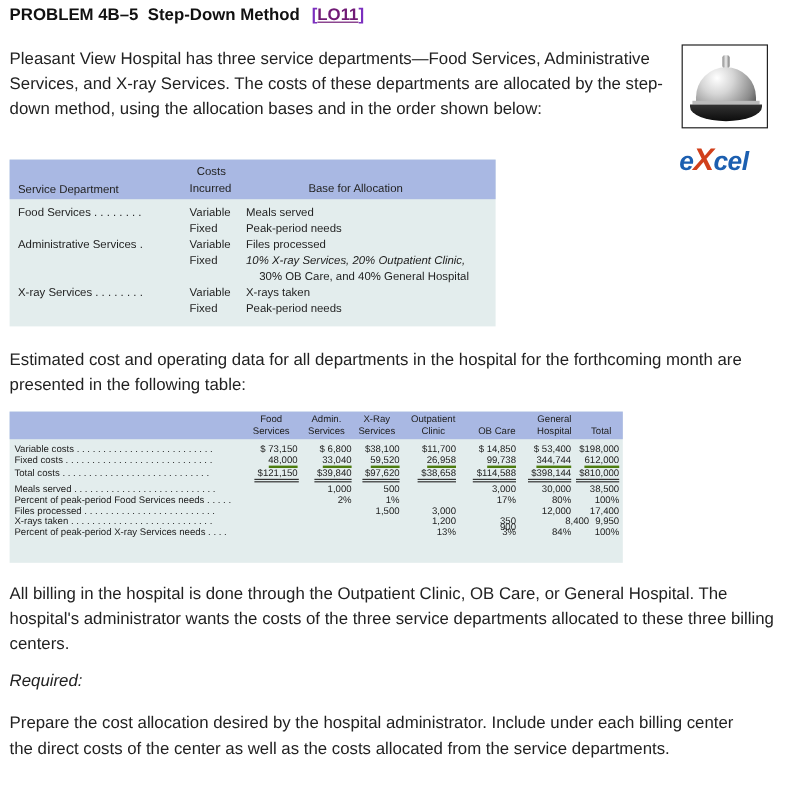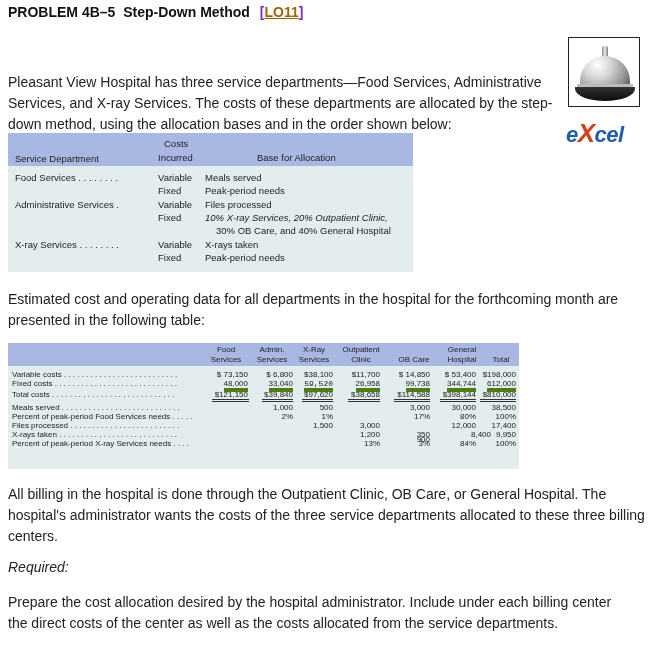--- a/index.html
+++ b/index.html
@@ -6,27 +6,27 @@
     body {
       width: 657px; height: 655px; overflow: hidden;
       background: #ffffff; color: #1a1a1a;
       font-family: "Liberation Sans", sans-serif;
       position: relative;
     }
     .title {
       position: absolute; left: 8px; top: 4px;
       font-size: 14px; font-weight: bold; color: #111;
     }
-    .title .lo { color: #a16207; text-decoration: underline; margin-left: 6px; }
+    .title .lo { color: #701a75; text-decoration: underline; margin-left: 6px; }
     .title .br { color: #7b2fbf; }
     .para {
       position: absolute; left: 8px;
       font-size: 14px; line-height: 21px; color: #222;
     }
-    .p1 { top: 38px; width: 550px; margin-top: 34px; }
+    .p1 { top: 38px; width: 550px; }
     .p2 { top: 289px; width: 648px; }
     .p3 { top: 484px; width: 648px; }
     .req { top: 557px; font-style: italic; }
     .p4 { top: 592px; width: 620px; }
     .bell {
       position: absolute; left: 568px; top: 37px; width: 72px; height: 70px;
       border: 1px solid #222; background: #fff; overflow: hidden;
     }
     .bell .dome {
       position: absolute; left: 11px; top: 18px; width: 50px; height: 30px;
@@ -69,21 +69,21 @@
     .t2 {
       position: absolute; left: 8px; top: 343px; width: 511px; height: 126px;
       background: #e3eded; font-size: 8px; color: #222;
     }
     .t2 .hdr {
       position: absolute; left: 0; top: 0; width: 511px; height: 23px; background: #a9b8e3;
     }
     .t2 .hcell { position: absolute; top: 2px; text-align: center; line-height: 10px; }
     .t2 .lbl { position: absolute; left: 4px; white-space: nowrap; }
     .t2 .num { position: absolute; text-align: right; white-space: nowrap; }
-    .uline { border-bottom: 4px solid #4d7c0f; }
+    .uline { border-bottom: 2px solid #4d7c0f; }
     .dline { position: absolute; height: 3px; border-top: 1px solid #333; border-bottom: 1px solid #333; }
   </style>
 </head>
 <body>
 
 <div class="title">
   <span>PROBLEM 4B–5</span>&nbsp;
   <span>Step-Down Method</span>
   <span class="br" style="margin-left:6px;">[</span><span class="lo" style="margin-left:0;">LO11</span><span class="br">]</span>
 </div>
@@ -187,21 +187,21 @@
   <div class="dline" style="left:204px; width:37px; top:56px;"></div>
 
   <span class="num" style="right:226px; top:27px;">$ 6,800</span>
   <span class="num uline" style="right:226px; top:36px;">33,040</span>
   <span class="num" style="right:226px; top:47px;">$39,840</span>
   <div class="dline" style="left:254px; width:31px; top:56px;"></div>
   <span class="num" style="right:226px; top:60px;">1,000</span>
   <span class="num" style="right:226px; top:69px;">2%</span>
 
   <span class="num" style="right:186px; top:27px;">$38,100</span>
-  <span class="num uline" style="right:186px; top:36px;font-family:Liberation Mono, monospace;">59,520</span>
+  <span class="num uline" style="right:186px; top:36px;">59,520</span>
   <span class="num" style="right:186px; top:47px;">$97,620</span>
   <div class="dline" style="left:294px; width:31px; top:56px;"></div>
   <span class="num" style="right:186px; top:60px;">500</span>
   <span class="num" style="right:186px; top:69px;">1%</span>
   <span class="num" style="right:186px; top:78px;">1,500</span>
 
   <span class="num" style="right:139px; top:27px;">$11,700</span>
   <span class="num uline" style="right:139px; top:36px;">26,958</span>
   <span class="num" style="right:139px; top:47px;">$38,658</span>
   <div class="dline" style="left:340px; width:32px; top:56px;"></div>

